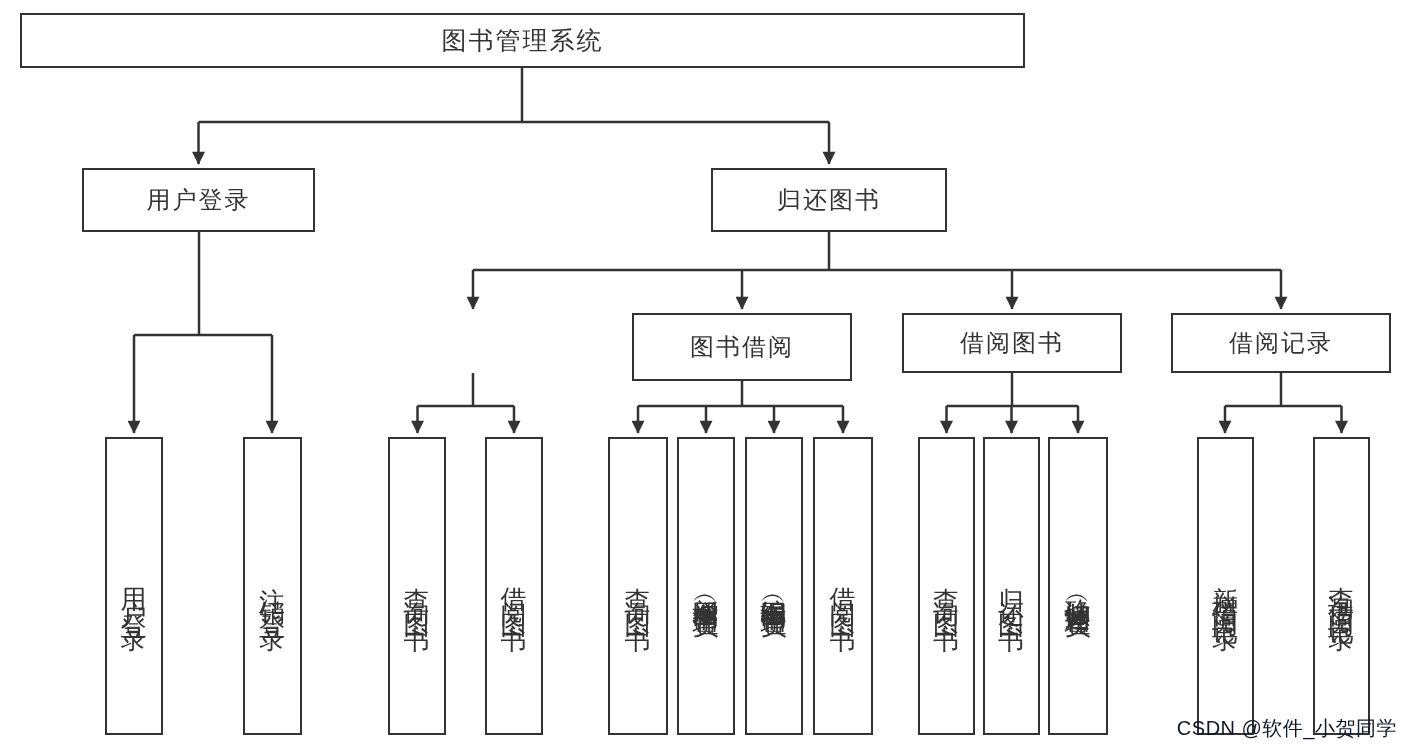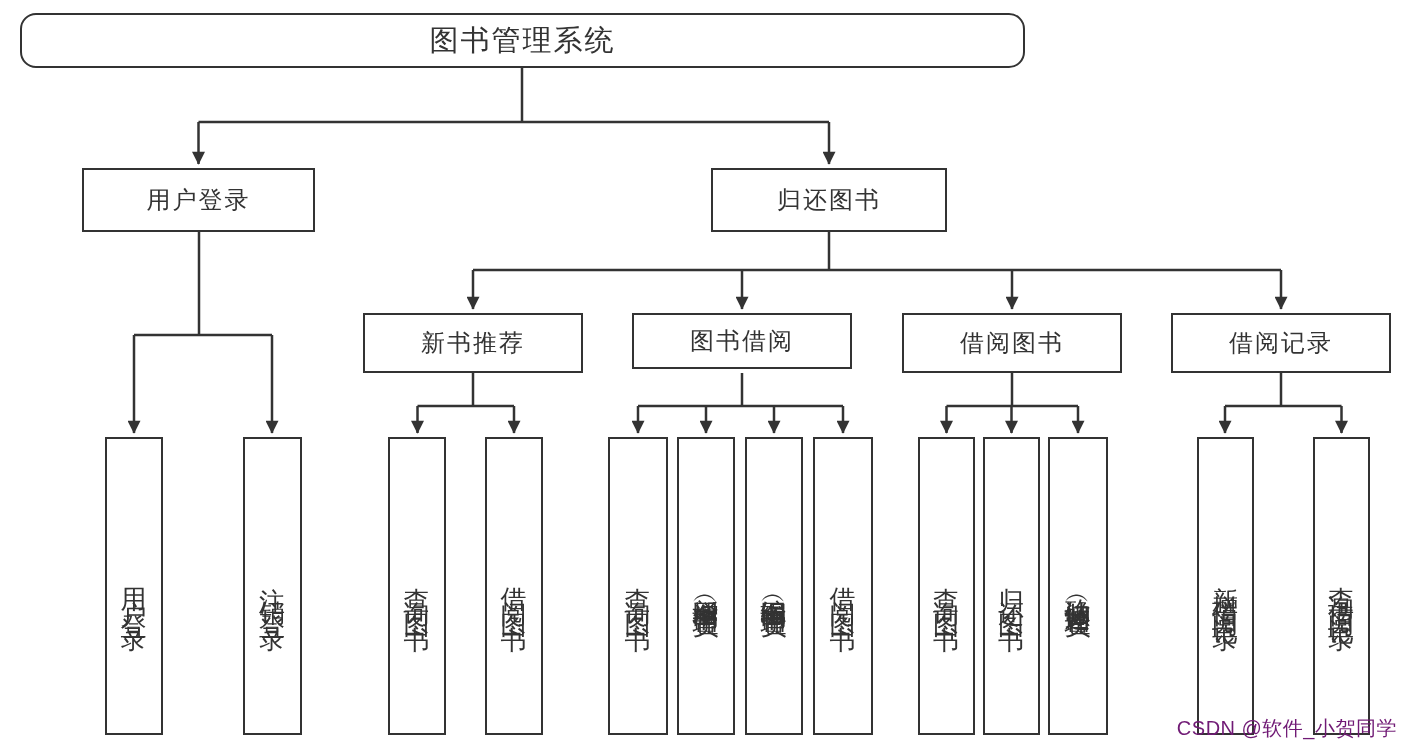--- a/index.html
+++ b/index.html
@@ -13,34 +13,34 @@
   }
   svg.wires{position:absolute;left:0;top:0;z-index:0;}
   .ln{stroke:#333333;stroke-width:2.5;fill:none;}
   .box{
     position:absolute;box-sizing:border-box;
     border:2px solid #333333;background:#ffffff;
     display:flex;align-items:center;justify-content:center;
     z-index:1;
   }
   .h{font-size:24px;letter-spacing:2px;white-space:nowrap;}
-  .root{font-size:29px;border-radius:16px;}
+  .root{font-size:25px;}
   .v span{
     writing-mode:vertical-rl;
     text-orientation:mixed;
     font-size:26px;
     line-height:1;
   }
   .ls4 span{letter-spacing:13px;margin-bottom:-13px;}
   .ls6 span{letter-spacing:8px;margin-bottom:-8px;}
   .ls9 span{letter-spacing:2px;margin-bottom:-2px;}
   .watermark{
     position:absolute;right:8px;top:715px;
     font-size:20px;letter-spacing:0.5px;
-    color:#701a75;z-index:2;white-space:nowrap;
+    color:#0f172a;z-index:2;white-space:nowrap;
   }
 </style>
 </head>
 <body>
 
 <div class="canvas">
 
   <svg class="wires" width="1405" height="747" viewBox="0 0 1405 747">
     <defs>
       <marker id="arr" viewBox="0 0 10 10" refX="9.5" refY="5" markerWidth="17" markerHeight="13" orient="auto" markerUnits="userSpaceOnUse">
@@ -107,24 +107,21 @@
     <span>图书管理系统</span>
   </div>
 
   <div class="box h" style="left:82px;top:168px;width:233px;height:64px">
     <span>用户登录</span>
   </div>
   <div class="box h" style="left:711px;top:168px;width:236px;height:64px">
     <span>归还图书</span>
   </div>
 
-  <div class="box h" style="left:363px;top:313px;width:220px;height:60px">
-    <span>新书推荐</span>
-  </div>
-  <div class="box h" style="left:632px;top:313px;width:220px;height:56px">
+  <div class="box h" style="left:632px;top:313px;width:220px;height:68px">
     <span>图书借阅</span>
   </div>
   <div class="box h" style="left:902px;top:313px;width:220px;height:60px">
     <span>借阅图书</span>
   </div>
   <div class="box h" style="left:1171px;top:313px;width:220px;height:60px">
     <span>借阅记录</span>
   </div>
 
   <div class="box v ls4" style="left:105px;top:437px;width:58px;height:298px">

